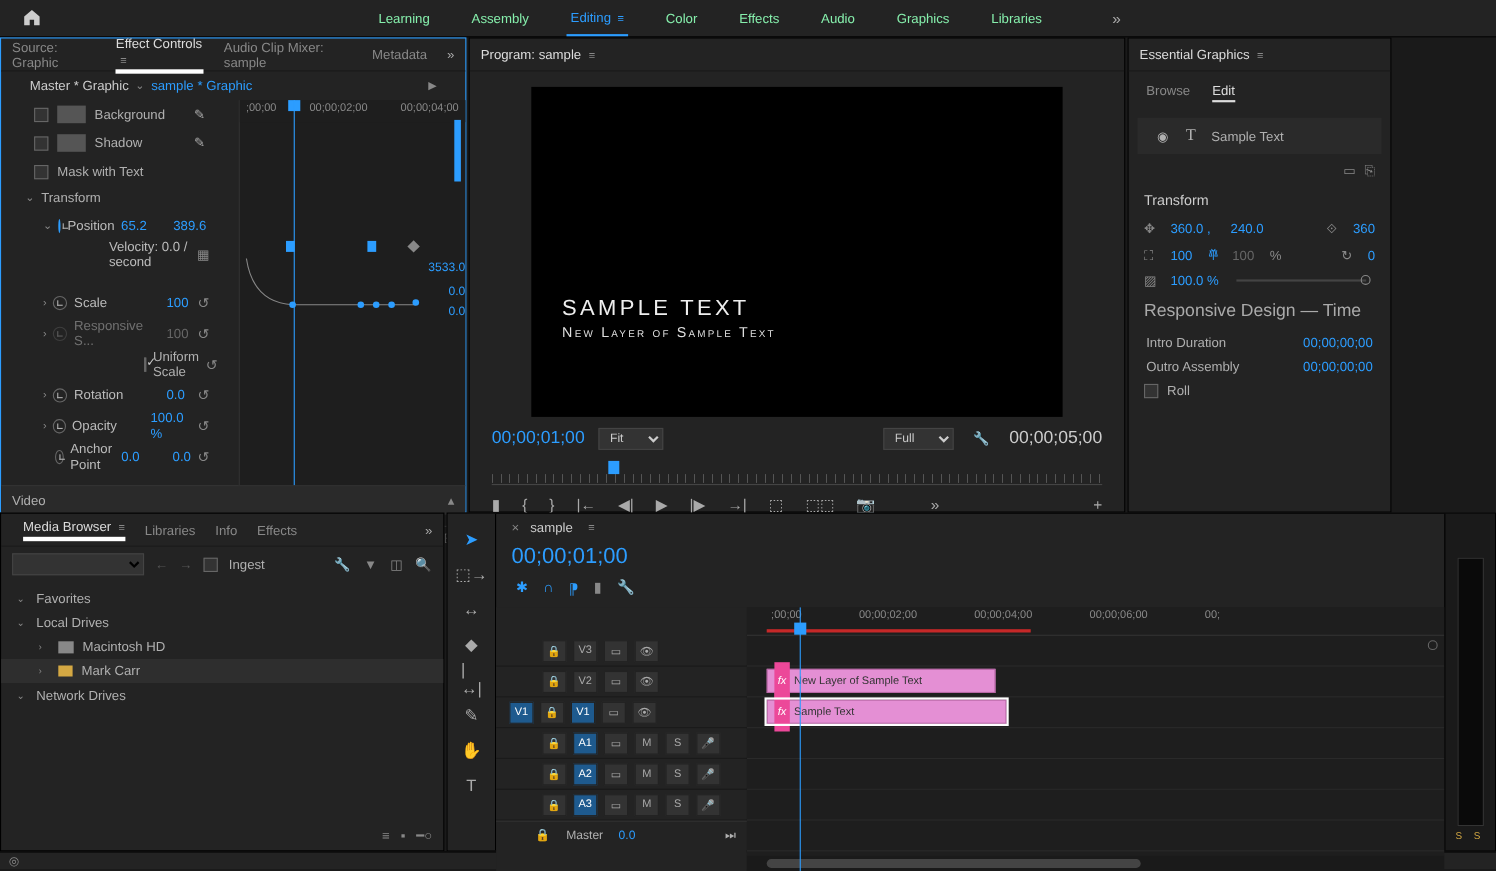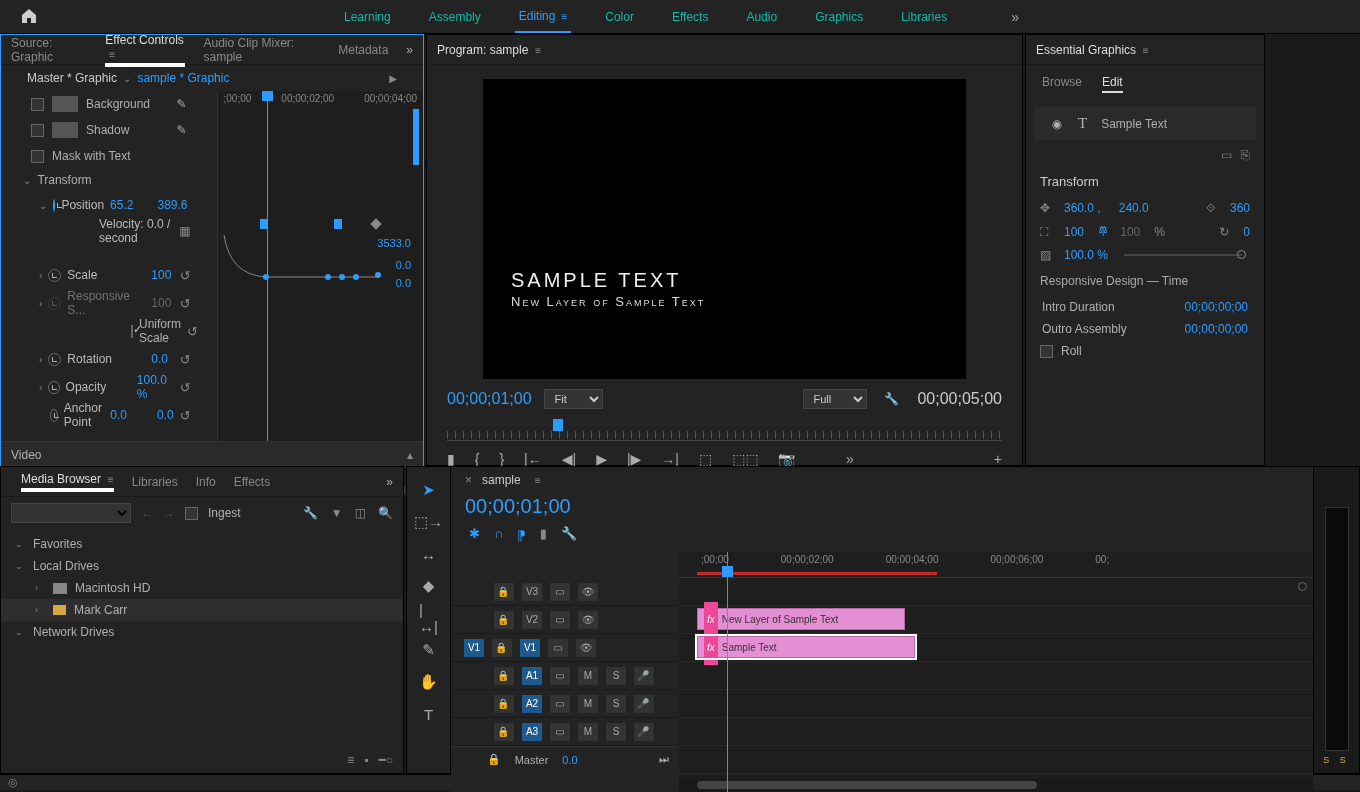--- a/index.html
+++ b/index.html
@@ -1,20 +1,20 @@
 <!DOCTYPE html>
 <html><head>
 <meta charset="utf-8">
 <style>
 * { margin:0; padding:0; box-sizing:border-box; font-family:'Segoe UI',Tahoma,sans-serif; }
 body { background:#1a1a1a; color:#b0b0b0; font-size:12px; width:1360px; height:792px; overflow:hidden; position:relative; }
 .topbar { height:34px; background:#232323; display:flex; align-items:center; padding:0 8px; border-bottom:1px solid #000; }
 .home-icon { width:20px; height:20px; margin-left:12px; cursor:pointer; }
 .workspace-tabs { display:flex; margin-left:300px; gap:30px; align-items:center; }
-.ws-tab { color:#14b8a6; cursor:pointer; padding:8px 4px; }
+.ws-tab { color:#86efac; cursor:pointer; padding:8px 4px; }
 .ws-tab.active { color:#2c9dff; border-bottom:2px solid #2c9dff; }
 .menu-icon { color:#2c9dff; margin-left:6px; font-size:10px; }
 .overflow { margin-left:30px; color:#aaa; font-size:14px; letter-spacing:2px; }
 .row { display:flex; height:432px; }
 .panel { background:#232323; border:1px solid #000; position:relative; }
 .panel-tabs { display:flex; height:30px; align-items:center; border-bottom:1px solid #1a1a1a; padding:0 10px; gap:18px; font-size:12px; }
 .panel-tab { color:#888; cursor:pointer; }
 .panel-tab.active { color:#ddd; border-bottom:4px solid #ffffff; padding-bottom:2px; }
 .panel-tab.bright { color:#ddd; }
 .tab-menu { font-size:10px; color:#888; margin-left:4px; }
@@ -37,21 +37,21 @@
 .tw { color:#888; font-size:10px; }
 .ec-prop { display:flex; align-items:center; height:28px; padding-left:38px; gap:6px; font-size:12px; }
 .stopwatch { width:13px; height:13px; border:1px solid #2c9dff; border-radius:50%; position:relative; }
 .stopwatch.off { border-color:#666; }
 .stopwatch::after { content:''; position:absolute; width:4px; height:4px; top:3px; left:3px; border-left:1px solid currentColor; border-bottom:1px solid currentColor; }
 .prop-label { width:78px; color:#bbb; }
 .blue-val { color:#2c9dff; }
 .kf-nav { margin-left:8px; display:flex; gap:3px; font-size:9px; color:#888; }
 .reset-arrow { margin-left:auto; margin-right:10px; color:#888; font-size:13px; }
 .velocity { padding-left:98px; font-size:12px; color:#bbb; display:flex; align-items:center; height:24px; }
-.graph-val { position:absolute; right:12px; color:#2c9dff; font-size:11px; }
+.graph-val { position:absolute; right:0; color:#2c9dff; font-size:11px; }
 .ec-time-ruler { height:20px; background:#1e1e1e; font-size:10px; color:#888; padding:2px 6px; display:flex; gap:30px; }
 .ec-playhead-line { position:absolute; left:49px; top:0; bottom:0; width:1px; background:#2c9dff; }
 .ec-playhead-head { position:absolute; left:44px; top:0; width:11px; height:10px; background:#2c9dff; }
 .kf-marker { position:absolute; width:8px; height:10px; background:#2c9dff; }
 .kf-diamond { position:absolute; width:8px; height:8px; background:#888; transform:rotate(45deg); }
 .curve-area { position:absolute; left:0; right:0; top:140px; height:60px; }
 .curve-path { stroke:#888; stroke-width:1; fill:none; }
 .curve-point { fill:#2c9dff; }
 .video-label { padding:6px 10px; background:#2a2a2a; font-size:12px; border-top:1px solid #333; }
 .ec-footer { height:24px; display:flex; align-items:center; padding:0 10px; border-top:1px solid #333; }
@@ -79,21 +79,21 @@
 .eg-tabs { display:flex; gap:20px; padding:10px 16px; font-size:12px; }
 .eg-tab { color:#888; cursor:pointer; }
 .eg-tab.active { color:#ddd; border-bottom:2px solid #ddd; padding-bottom:2px; }
 .eg-layer { display:flex; align-items:center; gap:14px; padding:8px 16px; background:#2a2a2a; margin:4px 8px; }
 .eye-icon { width:14px; text-align:center; }
 .T-icon { font-family:serif; font-size:15px; }
 .eg-icons-row { display:flex; justify-content:flex-end; gap:8px; padding:4px 14px; color:#888; }
 .eg-section-title { padding:8px 14px; color:#ccc; font-size:13px; }
 .eg-transform-row { display:flex; align-items:center; padding:4px 14px; gap:8px; font-size:12px; }
 .eg-icon { width:16px; color:#888; }
-.eg-resp { padding:8px 14px; font-size:12px; color:#aaa; }
+.eg-resp { padding:8px 14px; font-size:16px; color:#aaa; }
 .eg-dur-row { display:flex; justify-content:space-between; padding:4px 16px; font-size:12px; }
 
 .row2 { display:flex; height:308px; }
 .mb-panel { width:404px; }
 .mb-toolbar { display:flex; align-items:center; padding:6px 10px; gap:10px; }
 .mb-select { background:#333; border:1px solid #444; width:120px; height:20px; }
 .mb-arrows { color:#555; display:flex; gap:4px; }
 .mb-icons { margin-left:auto; display:flex; gap:12px; color:#888; }
 .mb-tree { padding:4px 0; }
 .tree-row { display:flex; align-items:center; padding:4px 14px; gap:8px; font-size:12px; }

